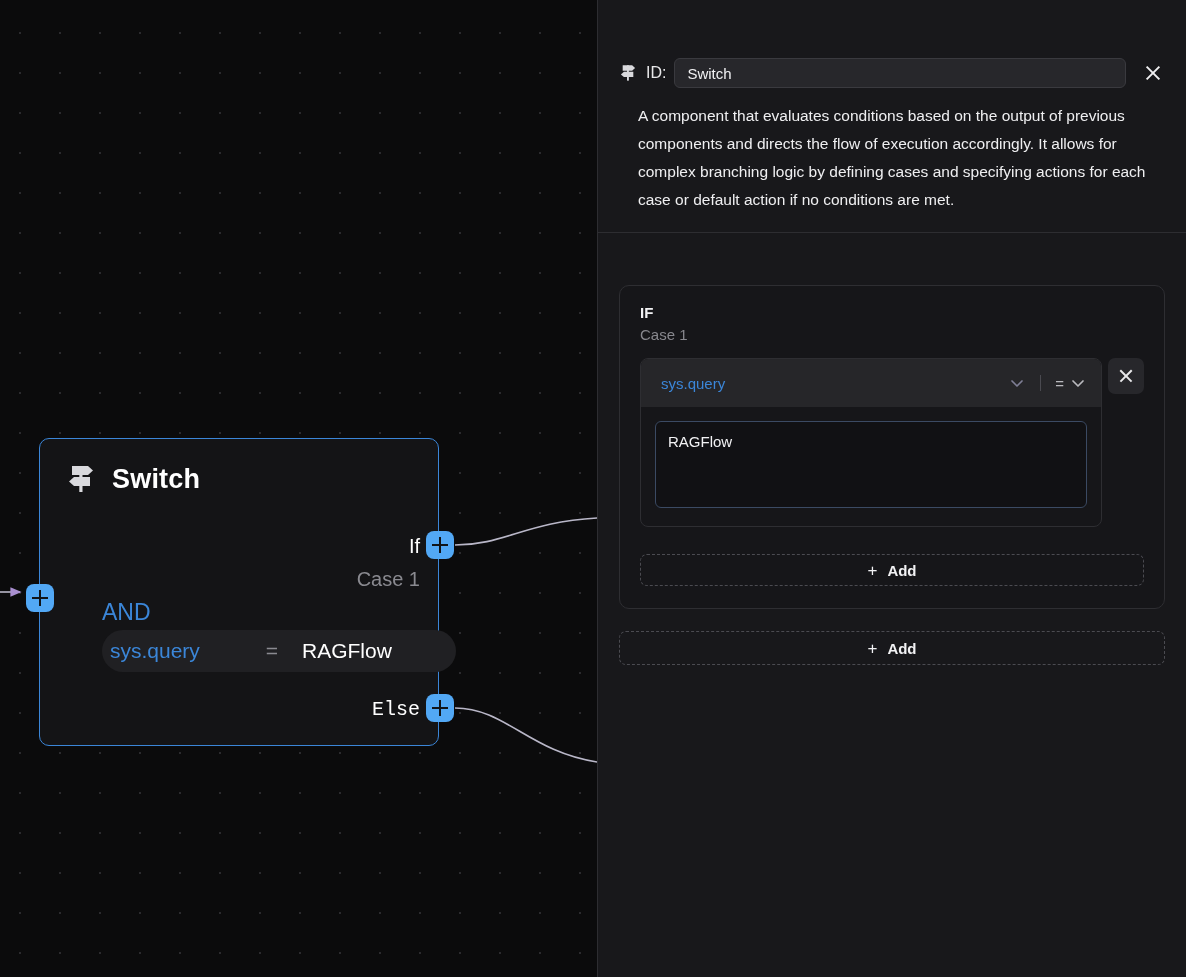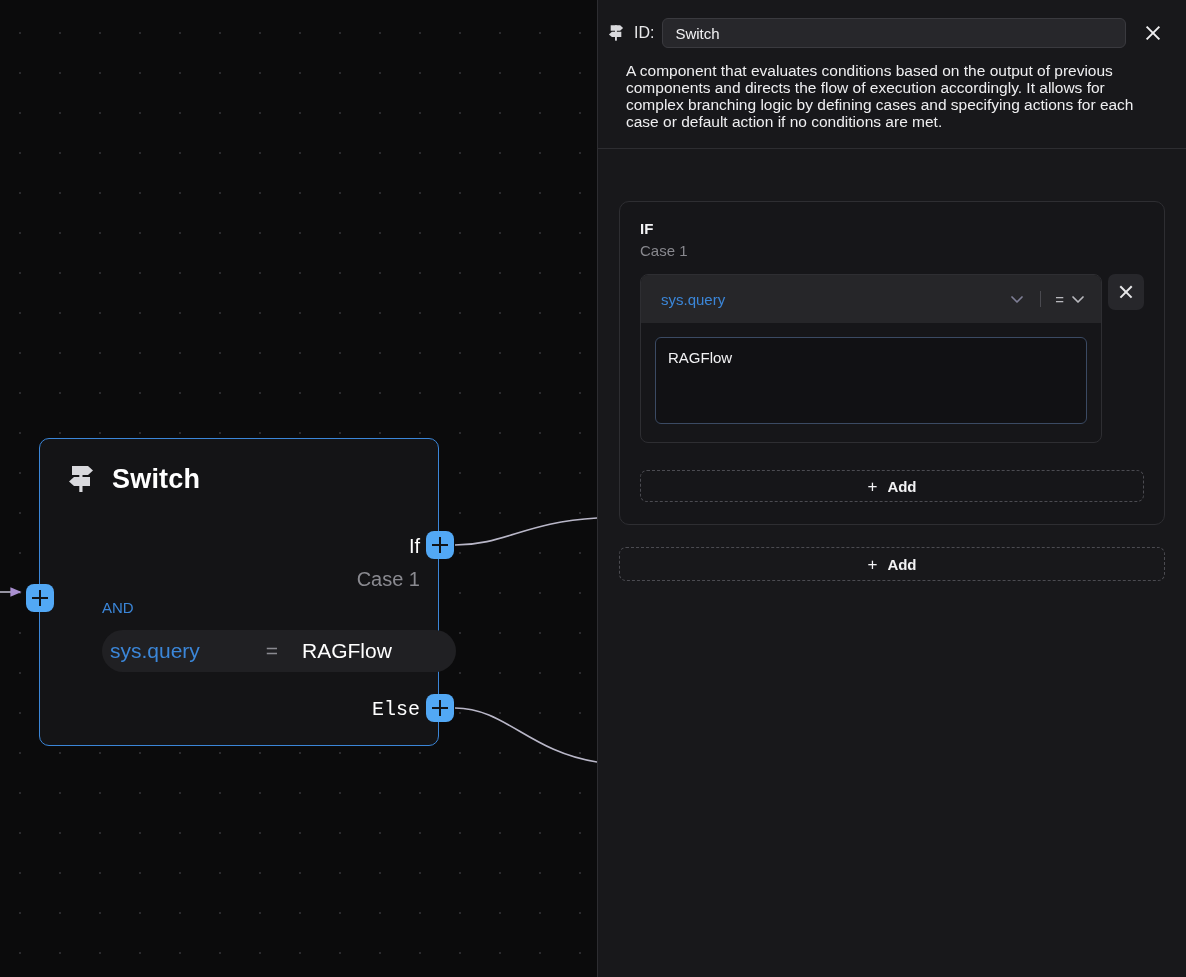--- a/index.html
+++ b/index.html
@@ -59,40 +59,40 @@
   }
   #label-if   { left: 300px; top: 96px; width: 80px; }
   #label-else { left: 280px; top: 259px; width: 100px; font-family: Liberation Mono, monospace; }
   #label-case {
     position: absolute; left: 240px; top: 129px; width: 140px;
     text-align: right; font-size: 20px; color: #8a8a90;
   }
 
   #node-and {
     position: absolute; left: 62px; top: 160px;
-    font-size: 15px; color: #3b86d8;
+    font-size: 23px; color: #3b86d8;
   }
   #cond-pill {
     position: absolute; left: 62px; top: 191px;
     width: 354px; height: 42px;
     background: #202023; border-radius: 21px;
     display: flex; align-items: center;
   }
   #cond-pill .c-key { width: 140px; padding-left: 8px; font-size: 21px; color: #3b86d8; }
   #cond-pill .c-op  { width: 60px; text-align: center; font-size: 21px; color: #8a8a90; }
   #cond-pill .c-val { font-size: 21px; color: #ffffff; }
 
   
   #panel {
     position: absolute; left: 597px; top: 0;
     width: 589px; height: 977px;
     background: #18181b;
     border-left: 1px solid #2d2d31;
   }
-  #panel-head { padding: 18px 20px 0 8px; }
+  #panel-head { padding: 18px 20px 0 20px; margin-top: 40px; }
   .head-row { display: flex; align-items: center; gap: 8px; }
   .head-signpost { width: 20px; height: 20px; flex: none; }
   .id-label { font-size: 16px; color: #e8e8ea; font-weight: normal; white-space: nowrap; }
   #id-input {
     flex: 1 1 auto; height: 30px;
     background: #27272b; border: 1px solid #3a3a3f; border-radius: 6px;
     color: #f2f2f4; font-size: 15px; font-family: "Liberation Sans", sans-serif;
     padding: 0 12px; outline: none;
   }
   #close-btn {
@@ -102,21 +102,21 @@
   }
   #close-btn::before, #close-btn::after {
     content: ""; position: absolute; left: 4px; top: 12px;
     width: 18px; height: 2px; background: #f0f0f2;
   }
   #close-btn::before { transform: rotate(45deg); }
   #close-btn::after  { transform: rotate(-45deg); }
 
   #desc {
     margin: 14px 20px 0 20px;
-    font-size: 15.5px; line-height: 17px; color: #efeff1;
+    font-size: 15.5px; line-height: 28px; color: #efeff1;
     padding-bottom: 18px;
   }
   #divider { height: 1px; background: #2d2d31; width: 100%; }
 
   #panel-body { padding: 52px 21px 0 21px; }
 
   #if-card {
     border: 1px solid #2e2e32; border-radius: 10px;
     background: #161619;
     padding: 18px 20px 22px 20px;

